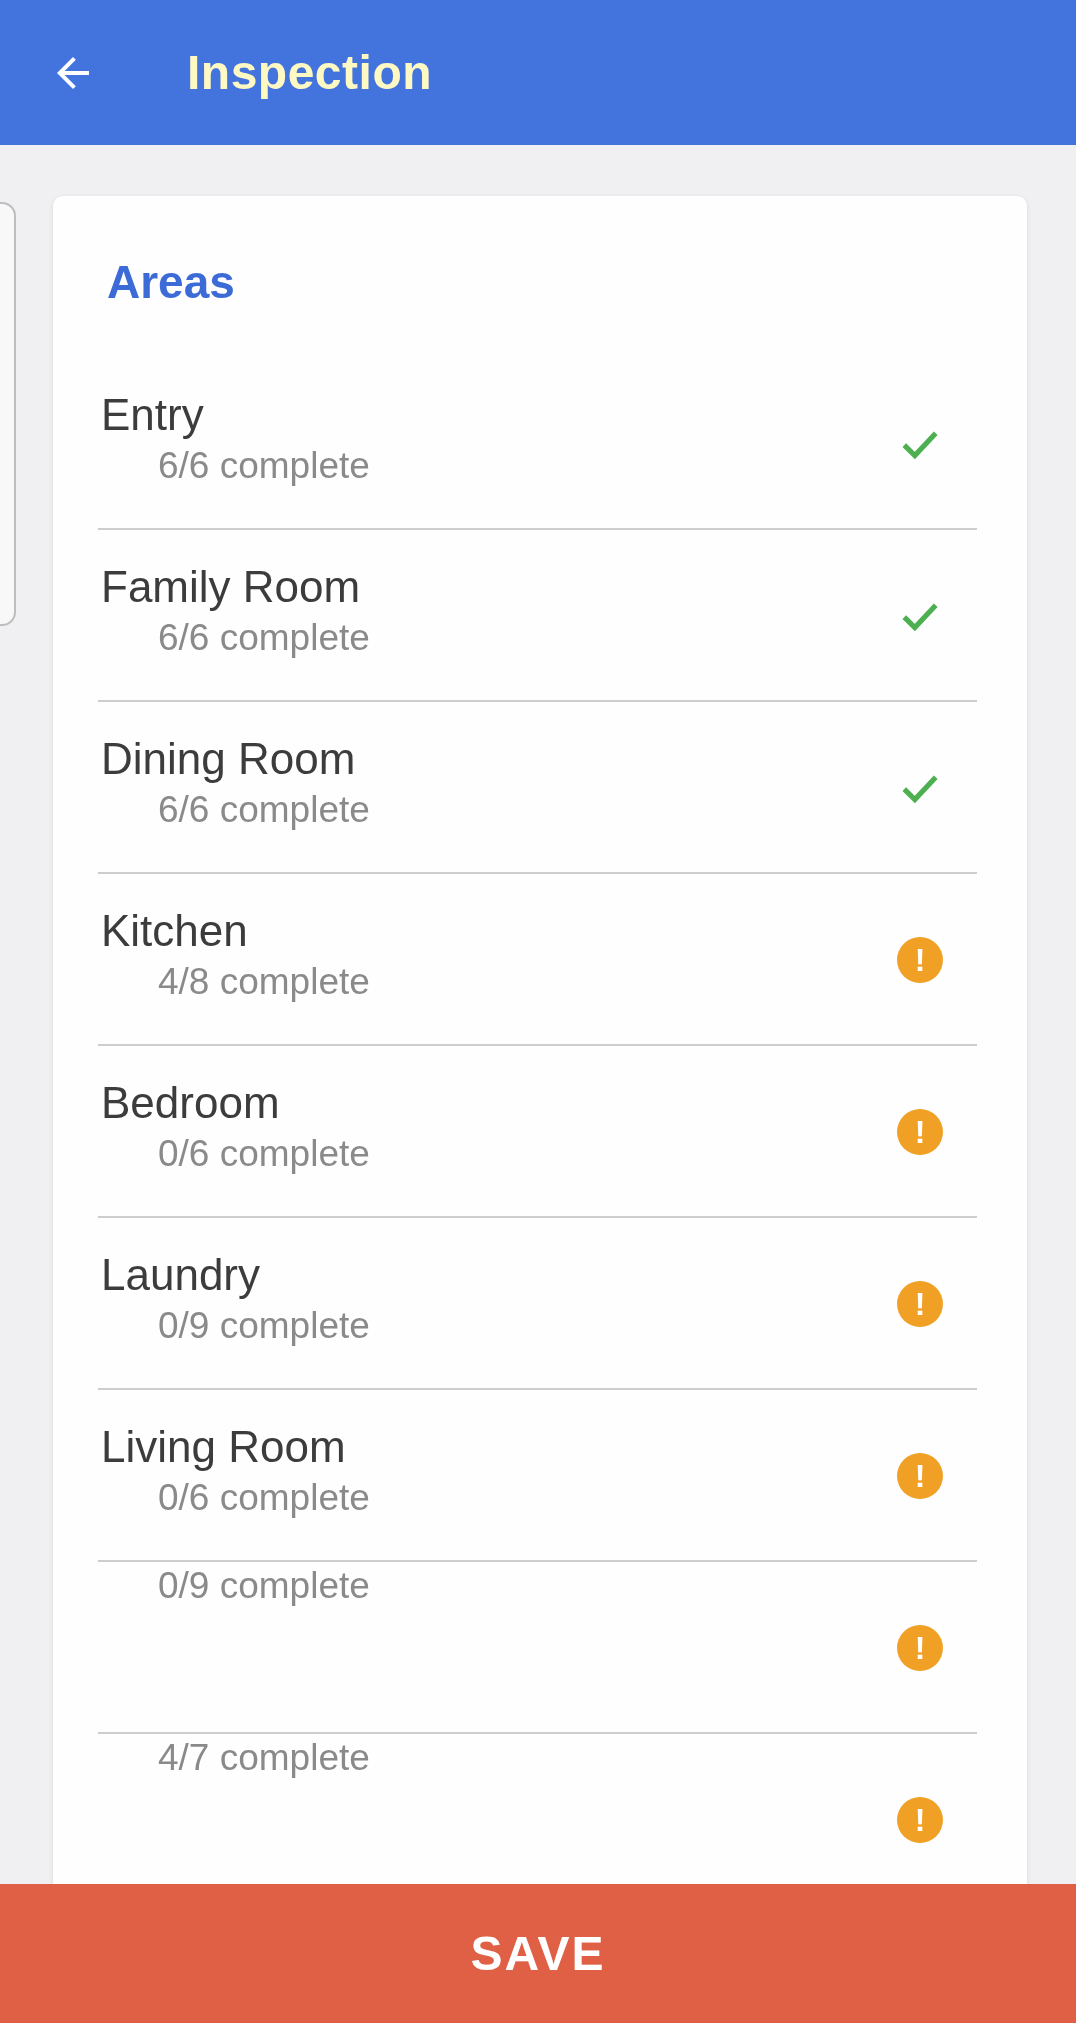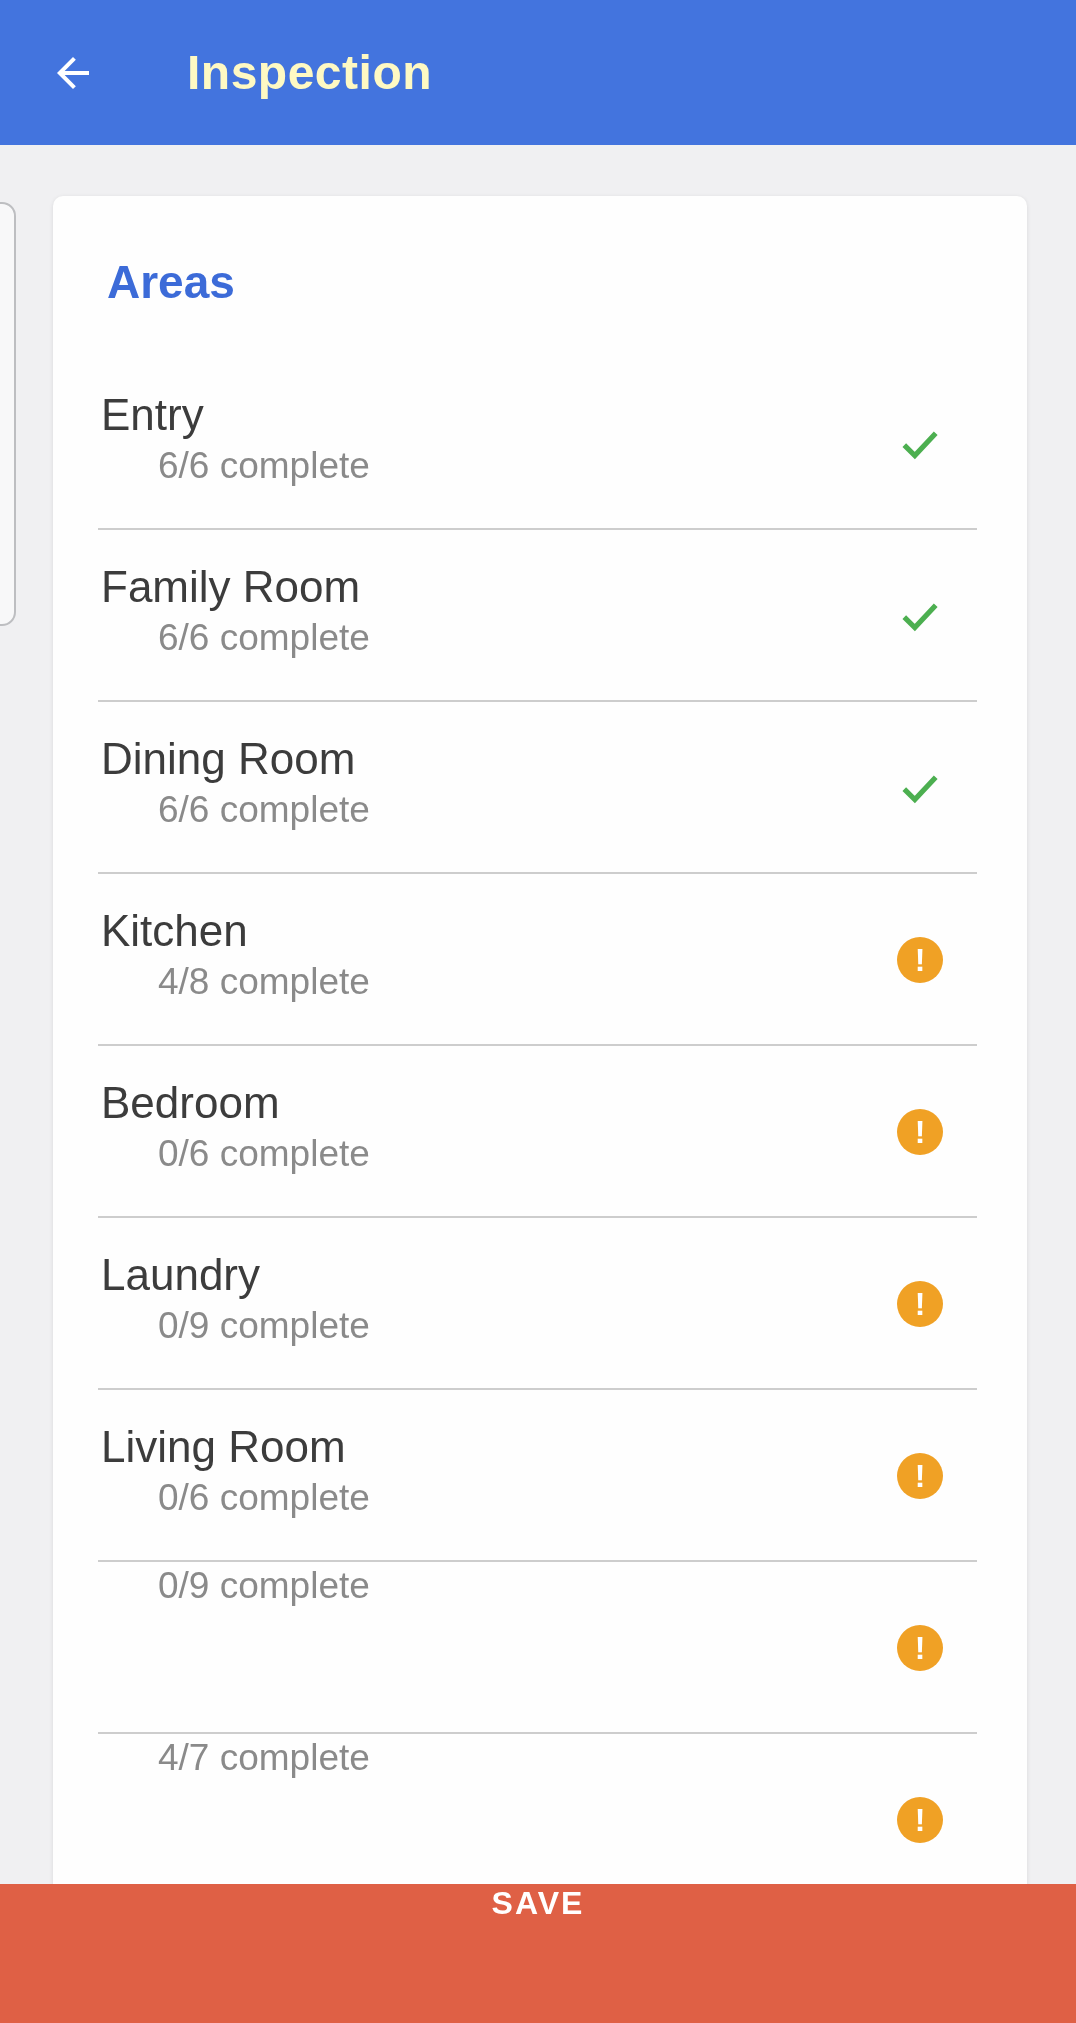--- a/index.html
+++ b/index.html
@@ -111,24 +111,24 @@
     background: #CDCDCD;
   }
 
   
   .save-bar {
     position: absolute;
     left: 0; bottom: 0;
     width: 100%; height: 139px;
     background: #DF6045;
     border: none;
-    display: flex; align-items: flex-start; justify-content: center;
+    display: flex; align-items: center; justify-content: center;
     color: #FFFFFF;
     font-family: "Liberation Sans", sans-serif;
-    font-size: 32px;
+    font-size: 48px;
     font-weight: bold;
     letter-spacing: 2px;
     cursor: pointer;
     z-index: 4;
   }
 </style>
 </head>
 <body>
 
 <div class="screen">

